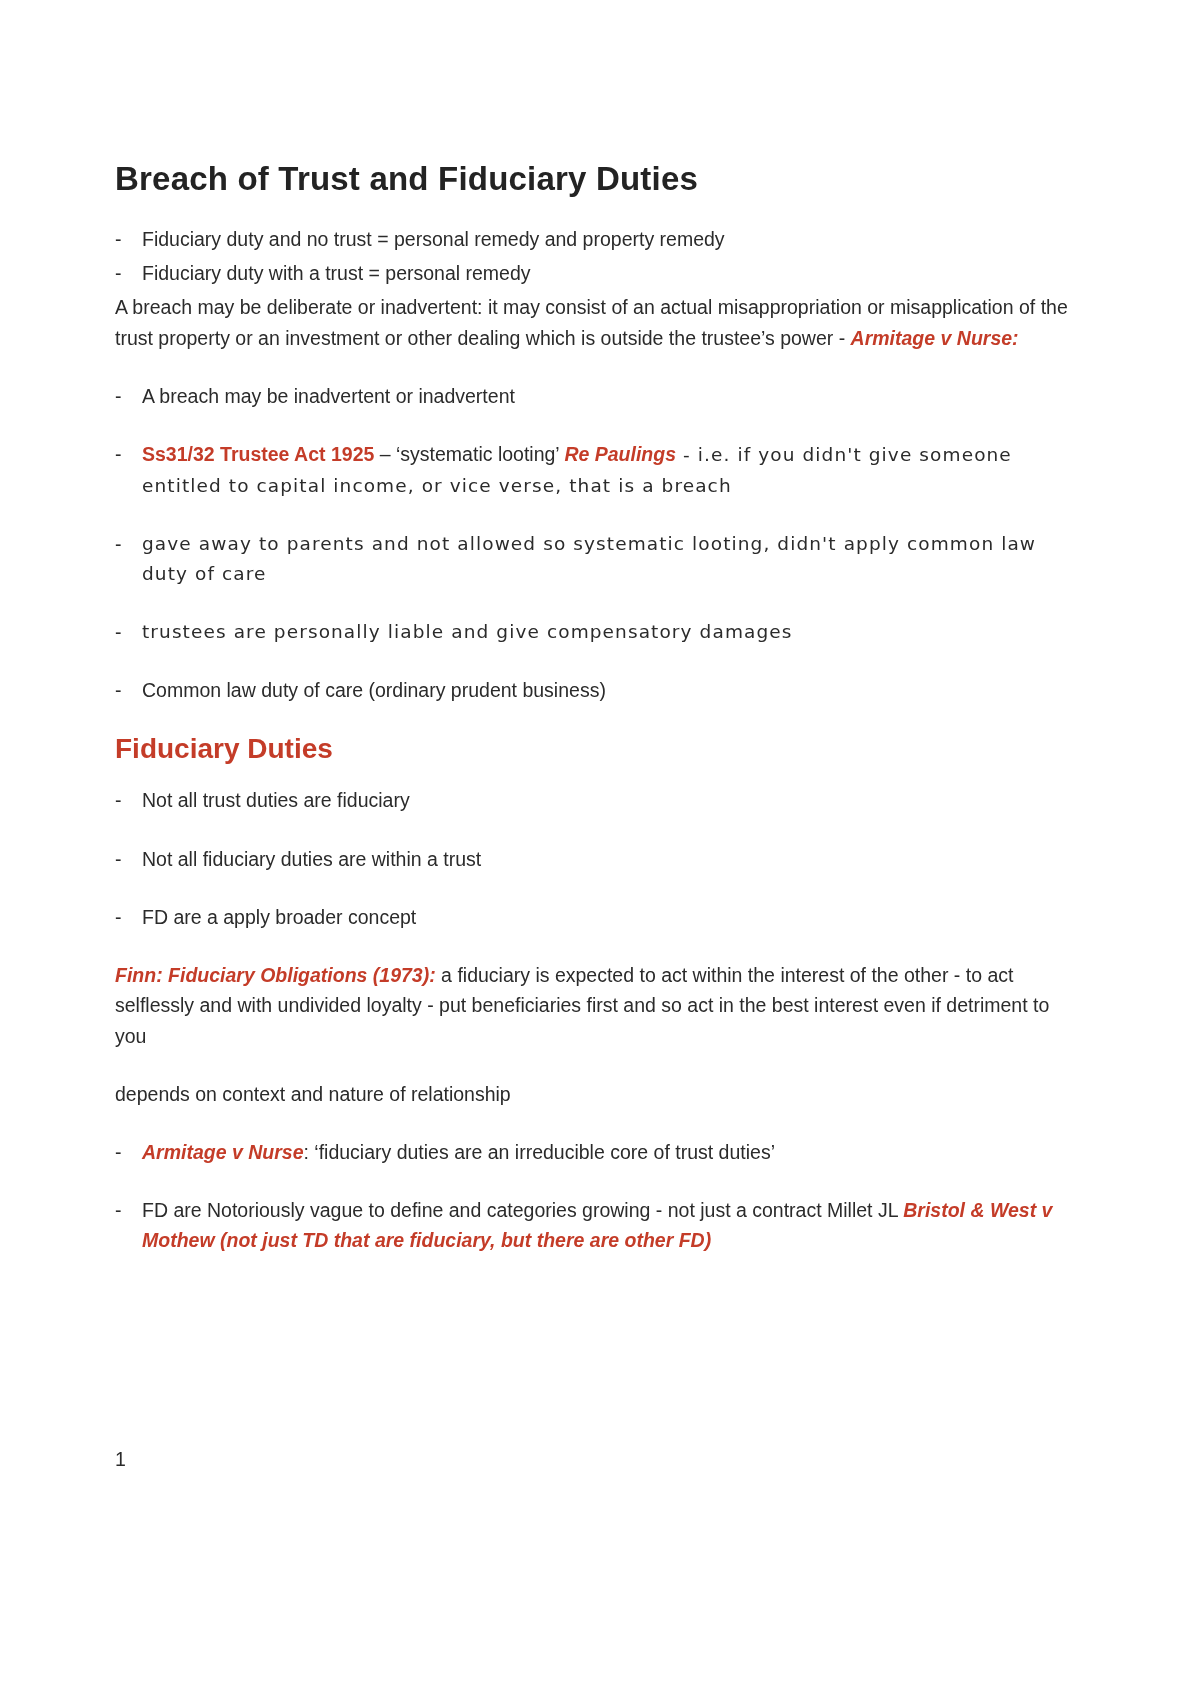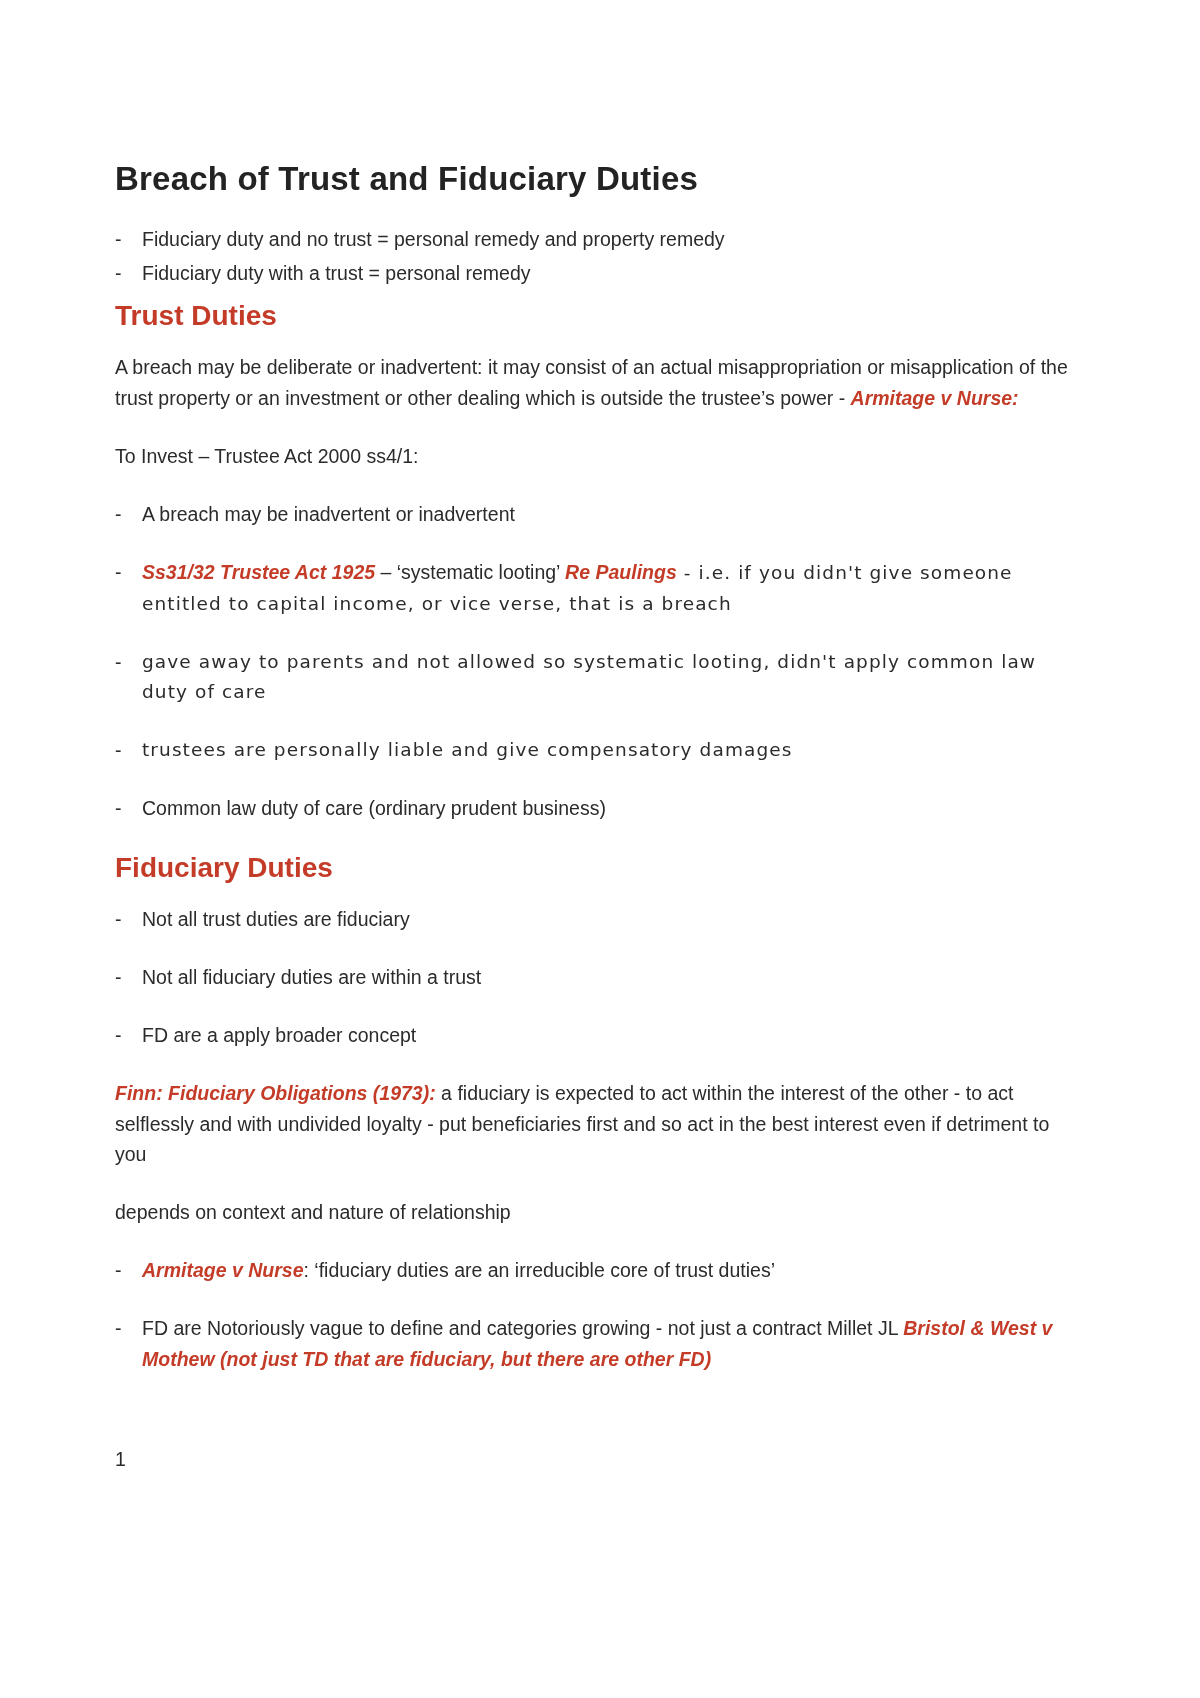--- a/index.html
+++ b/index.html
@@ -20,21 +20,21 @@
   ul { list-style:none; }
   li.bullet { display:flex; }
   li.bullet::before { content:"-"; flex:0 0 27px; }
   .tight-list li.bullet { margin-bottom:4px; }
   .spaced-list li.bullet { margin-bottom:28px; }
 
   .section-heading { font-size:28px; font-weight:bold; color:var(--red); margin:12px 0 20px; }
 
   .para { margin-bottom:28px; }
 
-  .red-b  { color:var(--red); font-weight:bold;font-style:italic; }
+  .red-b  { color:var(--red); font-weight:bold; }
   .red-bi { color:var(--red); font-weight:bold; font-style:italic; }
 
   .alt { font-family:"DejaVu Sans", sans-serif; font-size:18.5px; letter-spacing:1.1px; line-height:1.62; }
 
   .page-number { position:absolute; left:115px; top:1448px; font-size:19.5px; color:var(--ink); }
 </style>
 </head>
 <body>
 
 <div class="page">
@@ -44,25 +44,23 @@
 
     <ul class="tight-list">
       <li class="bullet">
           <span>Fiduciary duty and no trust = personal remedy and property remedy</span>
         </li>
       <li class="bullet">
           <span>Fiduciary duty with a trust = personal remedy</span>
         </li>
     </ul>
 
-    <h2 class="section-heading">Trust Duties</h2>
 
     <p class="para"><span>A breach may be deliberate or inadvertent: it may consist of an actual misappropriation or misapplication of the trust property or an investment or other dealing which is outside the trustee’s power - </span><span class="red-bi">Armitage v Nurse:</span></p>
 
-    <p class="para">To Invest – Trustee Act 2000 ss4/1:</p>
 
     <ul class="spaced-list">
       <li class="bullet">
           <span>A breach may be inadvertent or inadvertent</span>
         </li>
       <li class="bullet">
           <span><span class="red-b">Ss31/32 Trustee Act 1925</span><span> – ‘systematic looting’ </span><span class="red-bi">Re Paulings</span><span class="alt"> - i.e. if you didn't give someone entitled to capital income, or vice verse, that is a breach</span></span>
         </li>
       <li class="bullet">
           <span class="alt">gave away to parents and not allowed so systematic looting, didn't apply common law duty of care</span>

